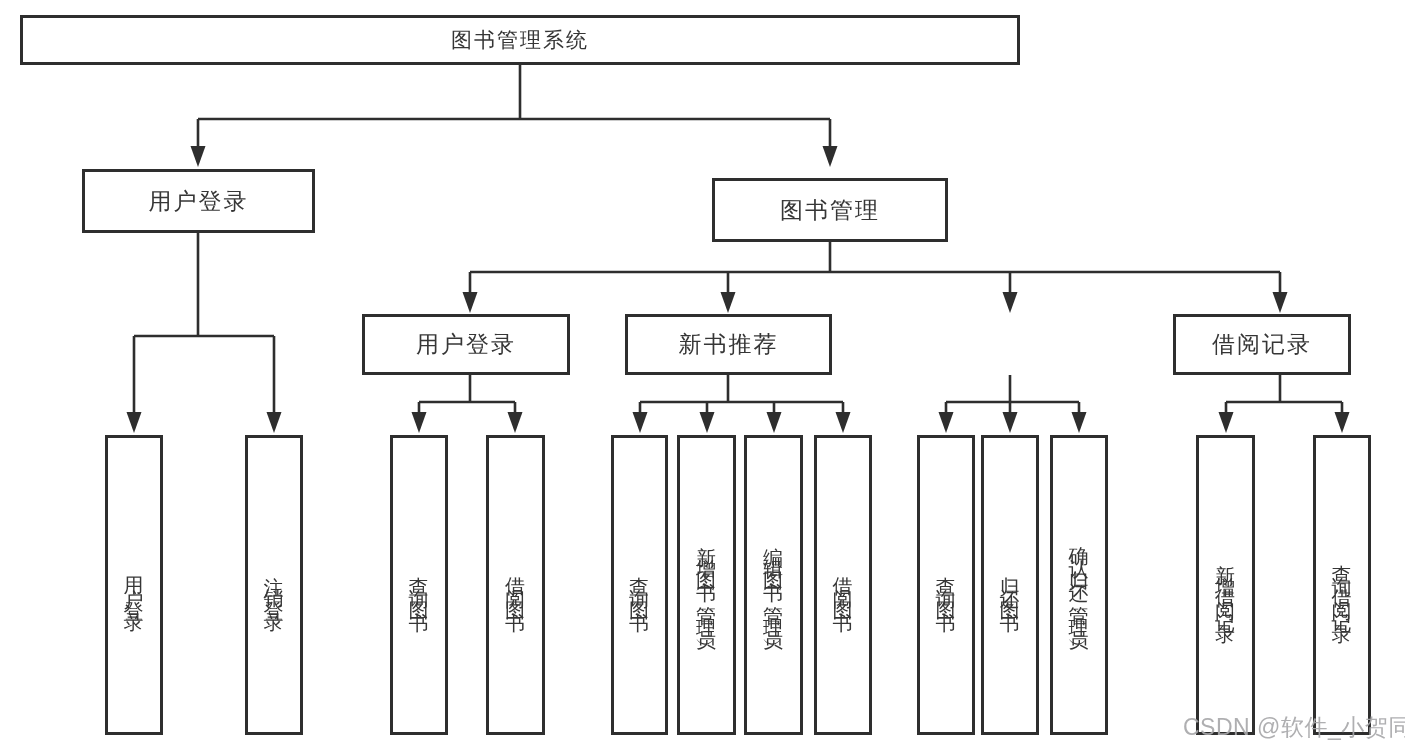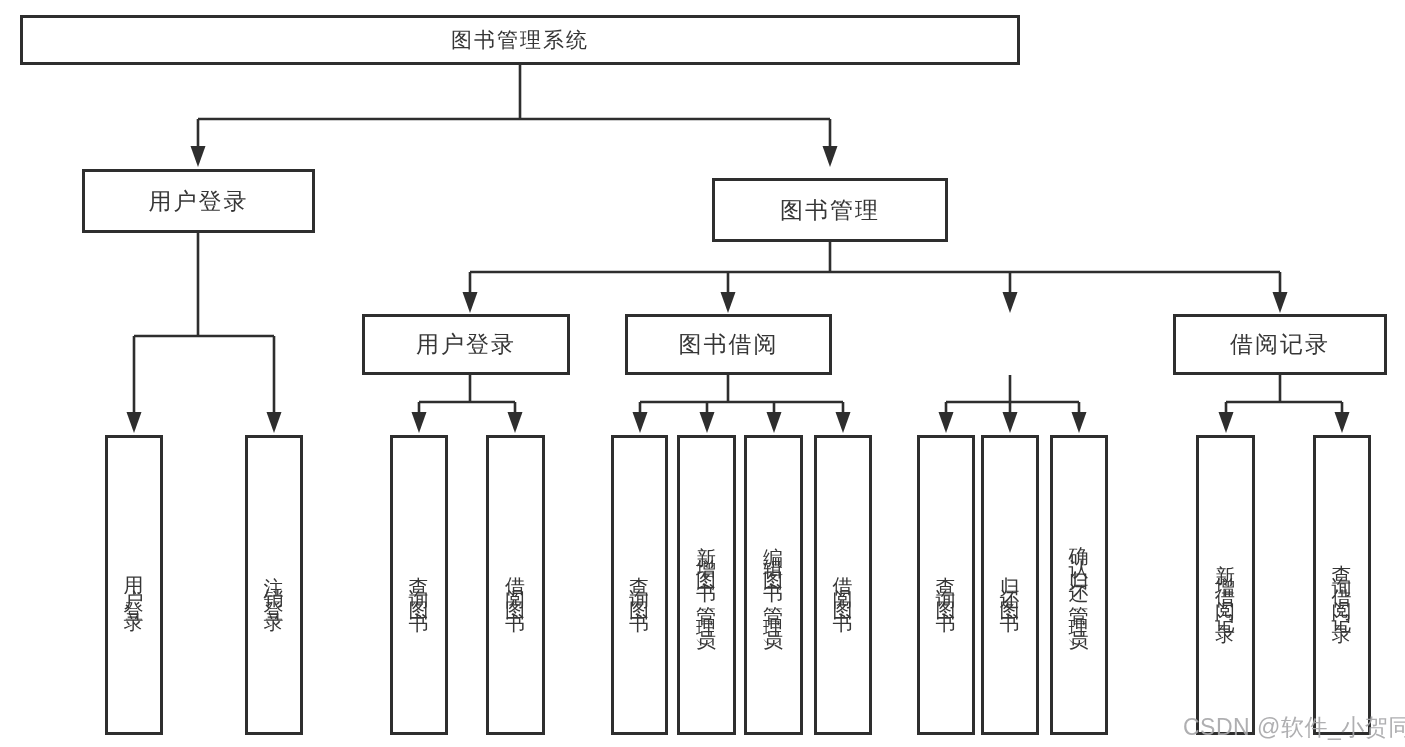--- a/index.html
+++ b/index.html
@@ -81,23 +81,23 @@
     <span>用户登录</span>
   </div>
   <div class="box h" style="left:712px; top:178px; width:236px; height:64px;">
     <span>图书管理</span>
   </div>
 
   <div class="box h" style="left:362px; top:314px; width:208px; height:61px;">
     <span>用户登录</span>
   </div>
   <div class="box h" style="left:625px; top:314px; width:207px; height:61px;">
-    <span>图书借阅</span>
+    <span>新书推荐</span>
   </div>
-  <div class="box h" style="left:1173px; top:314px; width:214px; height:61px;">
+  <div class="box h" style="left:1173px; top:314px; width:178px; height:61px;">
     <span>借阅记录</span>
   </div>
 
   <div class="box v" style="left:105px; top:435px; width:58px; height:300px;">
     <span>用户登录</span>
   </div>
   <div class="box v" style="left:245px; top:435px; width:58px; height:300px;">
     <span>注销登录</span>
   </div>
 

